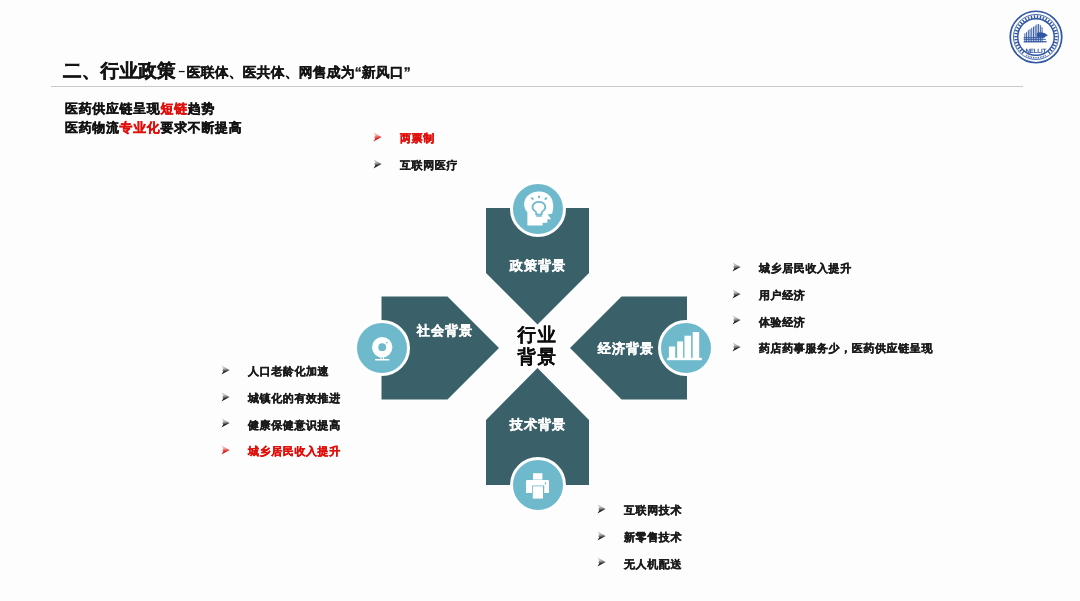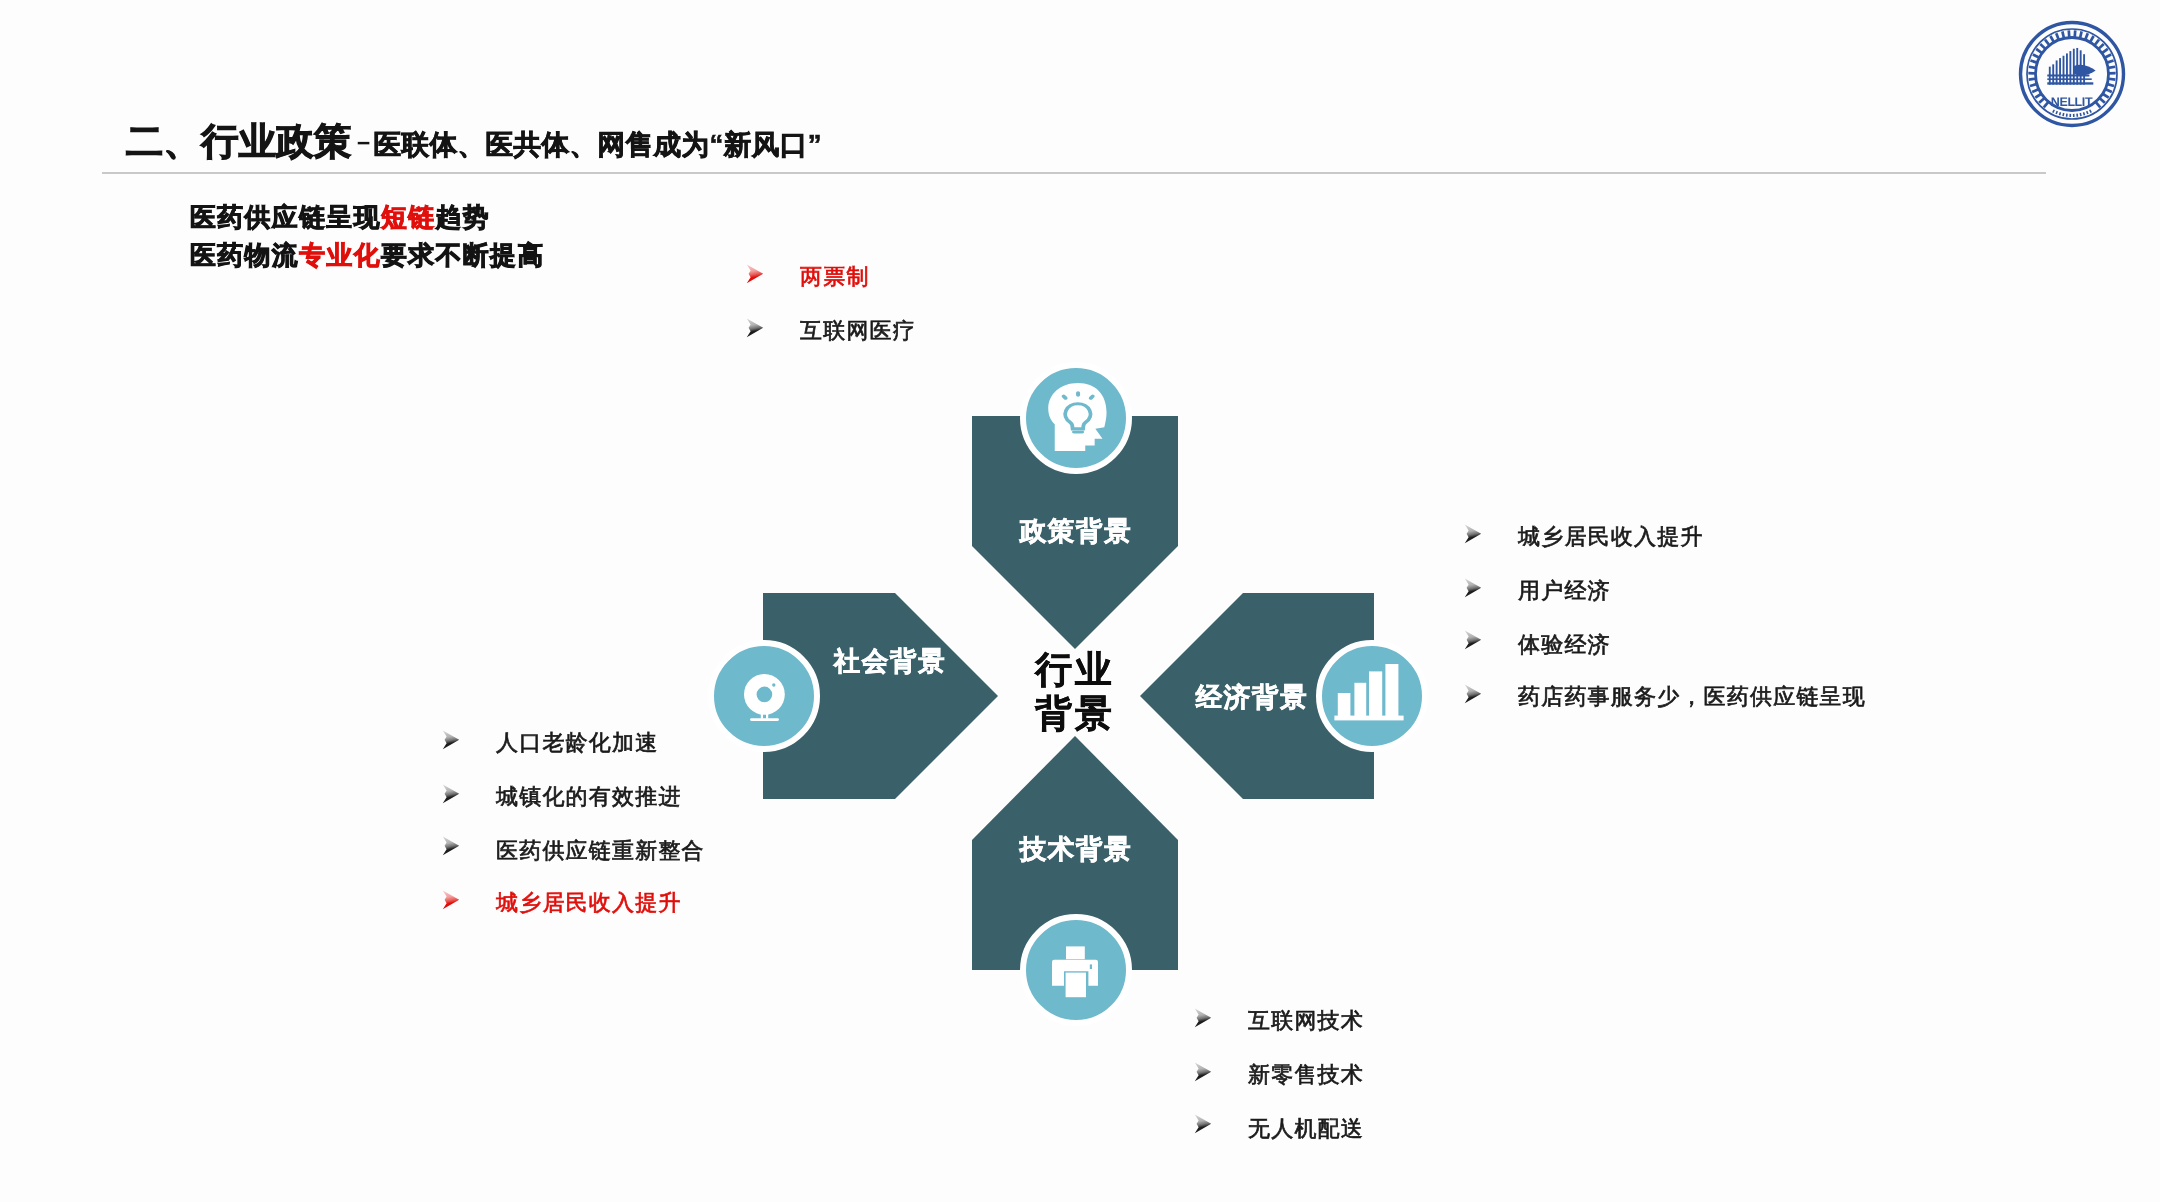--- a/index.html
+++ b/index.html
@@ -14,31 +14,31 @@
   .title .t-main{font-size:18.6px;font-weight:bold;letter-spacing:0.2px;-webkit-text-stroke:0.45px currentColor;}
   .title .t-dash{font-size:12px;font-weight:bold;position:relative;top:-2px;letter-spacing:-1px;}
   .title .t-sub{font-size:13.8px;font-weight:bold;letter-spacing:0.2px;-webkit-text-stroke:0.3px currentColor;}
   .rule{position:absolute;left:51px;top:86px;width:972px;height:1px;background:#c9c9c9;}
 
   
   .logo{position:absolute;left:1008px;top:9px;width:56px;height:56px;}
 
   
   .lead{position:absolute;left:65px;top:99px;font-size:12.9px;font-weight:bold;
-        color:#131313;line-height:19.2px;letter-spacing:0.75px;margin-left:30px;
+        color:#131313;line-height:19.2px;letter-spacing:0.75px;
         -webkit-text-stroke:0.4px currentColor;}
   .hi{color:#e00f0b;}
 
   
   .blist{position:absolute;}
   .brow{display:flex;align-items:flex-start;white-space:nowrap;height:26.8px;}
   .bmark{width:9px;height:14px;margin-right:7px;flex:0 0 9px;
          display:block;position:relative;color:#1d1d1d;}
   .bmark svg{position:absolute;left:0.4px;top:-0.2px;}
-  .btext{font-size:11px;font-weight:normal;color:#1b1b1b;line-height:14px;letter-spacing:0.6px;padding-left:11px;
+  .btext{font-size:11px;font-weight:bold;color:#1b1b1b;line-height:14px;letter-spacing:0.6px;padding-left:11px;
          -webkit-text-stroke:0.35px currentColor;}
   .brow.red .bmark,.brow.red .btext{color:#e00f0b;}
 
   
   .diagram{position:absolute;left:0;top:0;width:1080px;height:601px;}
   .arrows{position:absolute;left:0;top:0;}
   .alabel{position:absolute;color:#ffffff;font-size:13.2px;font-weight:bold;
           letter-spacing:0.9px;white-space:nowrap;text-align:center;
           -webkit-text-stroke:0.25px #ffffff;}
   .centre{position:absolute;text-align:center;color:#0d0d0d;font-size:18.4px;
@@ -228,21 +228,21 @@
           </svg>
         </span>
         <span class="btext">城镇化的有效推进</span>
       </div>
     <div class="brow">
         <span class="bmark">
           <svg width="9" height="10" viewBox="0 0 18 20">
             <path d="M0.8 0.6 L17.2 9.8 L0.8 19.2 L4.6 13.2 L2.6 9.8 L4.6 6.4 Z" fill="url(#bg1)"></path>
           </svg>
         </span>
-        <span class="btext">医药供应链重新整合</span>
+        <span class="btext">健康保健意识提高</span>
       </div>
     <div class="brow red">
         <span class="bmark">
           <svg width="9" height="10" viewBox="0 0 18 20">
             <path d="M0.8 0.6 L17.2 9.8 L0.8 19.2 L4.6 13.2 L2.6 9.8 L4.6 6.4 Z" fill="url(#bg2)"></path>
           </svg>
         </span>
         <span class="btext">城乡居民收入提升</span>
       </div>
   </div>

